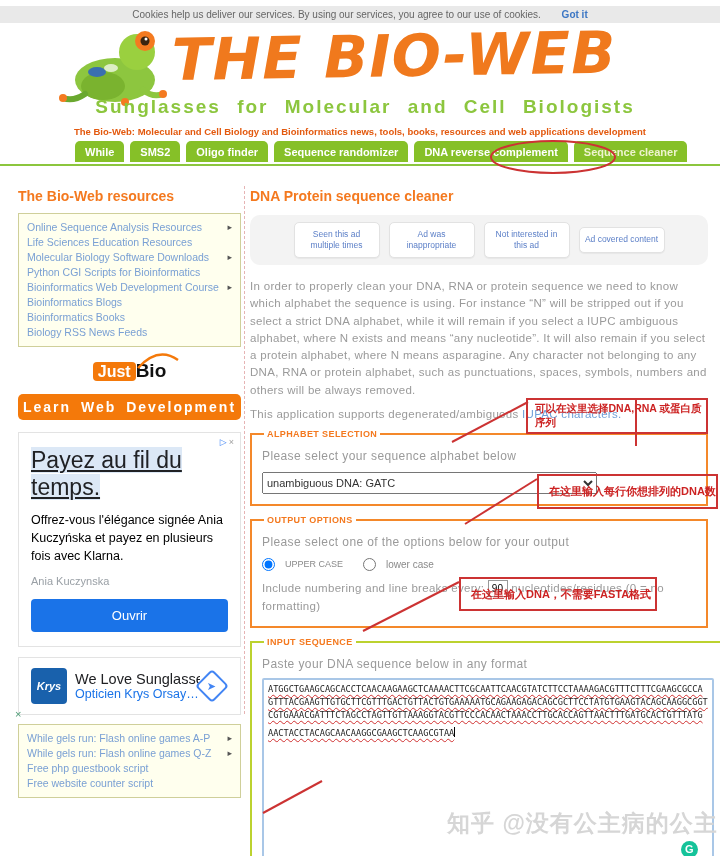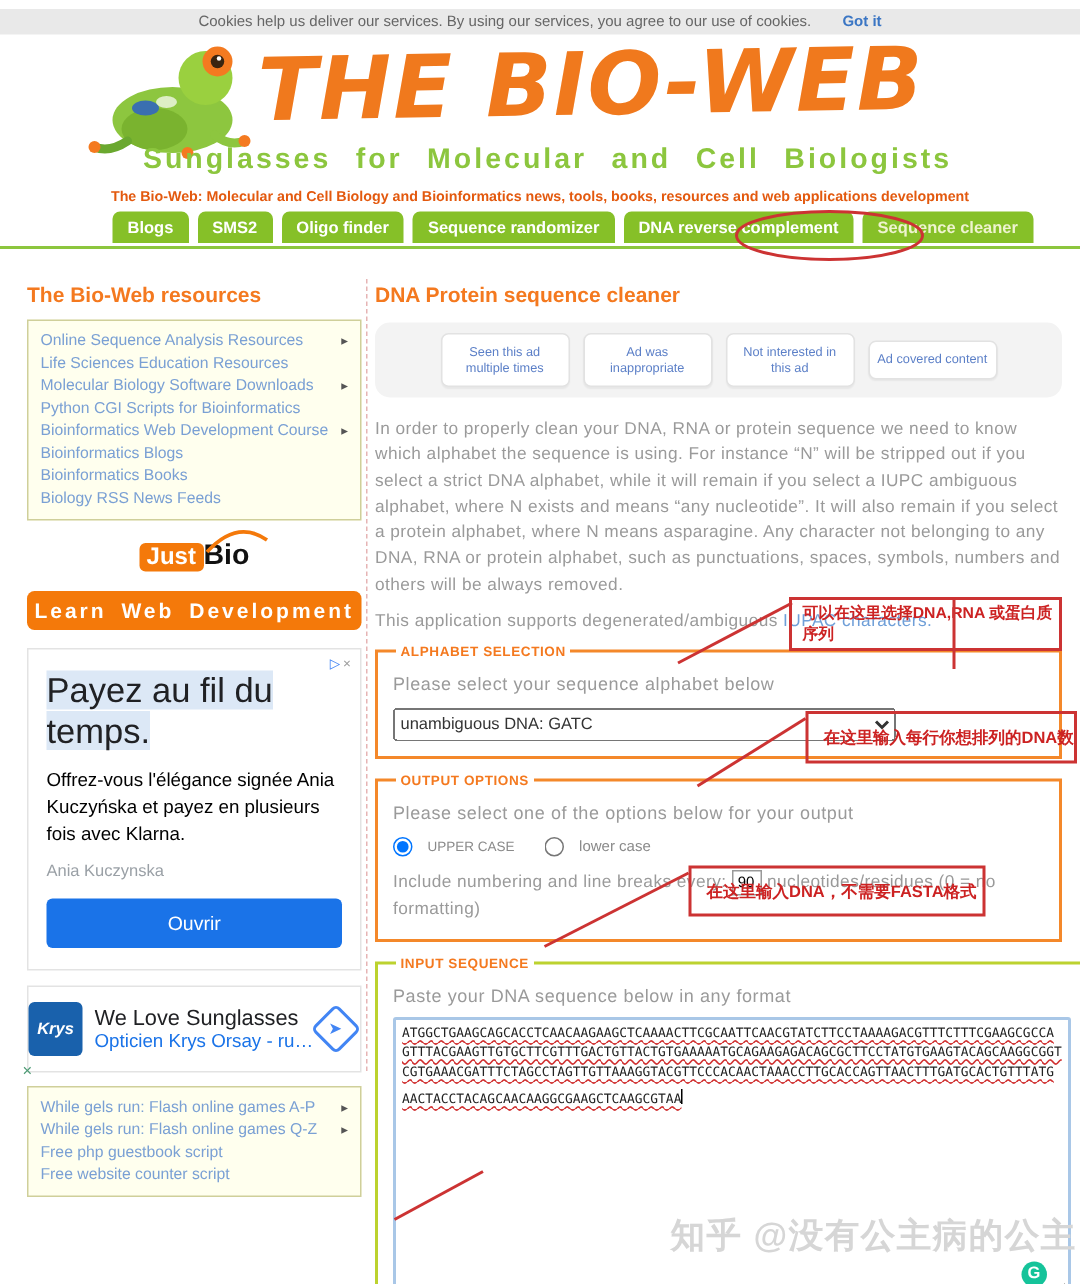--- a/index.html
+++ b/index.html
@@ -45,27 +45,27 @@
   .justbio svg { position:absolute; top:-8px; left:118px; }
 
   .learn-btn { margin-top:12px; background:#f4790a; color:#fff; font-weight:bold;
     font-size:14px; letter-spacing:2px; word-spacing:4px; text-align:center;
     border-radius:5px; padding:5px 0; cursor:pointer; }
 
   .ad1 { margin-top:12px; border:1px solid #e3e3e3; background:#fff; padding:14px 12px 14px; position:relative; }
   .adchoices { position:absolute; top:4px; right:6px; font-size:9px; color:#4285f4; cursor:pointer; }
   .adchoices .x { color:#9e9e9e; margin-left:2px; }
   .ad1-title { font-size:23px; color:#202124; font-weight:500; }
-  .ad1-title span { background:#dce8f6; }
+  .ad1-title span { background:#dce8f6;text-decoration:underline; }
   .ad1-body { margin-top:10px; font-size:12.5px; color:#000000; line-height:1.45; }
   .ad1-advertiser { margin-top:10px; font-size:11px; color:#9aa0a6; }
   .ad1-btn { margin-top:12px; background:#1a73e8; color:#fff; text-align:center;
     font-size:13px; border-radius:4px; padding:9px 0; cursor:pointer; }
 
-  .ad2 { margin-top:10px; border:1px solid #e3e3e3; background:#fff; padding:10px 0;
+  .ad2 { margin-top:10px; border:1px solid #e3e3e3; background:#fff; padding:10px 12px;
     display:flex; align-items:center; position:relative; }
   .krys { width:36px; height:36px; background:#1961ac; border-radius:4px; color:#fff;
     font-size:11px; font-style:italic; font-weight:bold; display:flex; align-items:center;
     justify-content:center; flex:0 0 36px; }
   .ad2-txt { margin-left:8px; overflow:hidden; flex:1; }
   .ad2-title { font-size:14.5px; color:#202124; white-space:nowrap; }
   .ad2-link { font-size:12.5px; color:#1a73e8; white-space:nowrap; overflow:hidden;
     text-overflow:ellipsis; cursor:pointer; }
   .share-diamond { width:24px; height:24px; border:2px solid #4285f4; transform:rotate(45deg);
     border-radius:4px; flex:0 0 24px; display:flex; align-items:center; justify-content:center;
@@ -151,21 +151,21 @@
       <circle cx="8" cy="74" r="4" fill="#f47a20"></circle>
       <circle cx="108" cy="70" r="4" fill="#f47a20"></circle>
       <circle cx="70" cy="78" r="4" fill="#f47a20"></circle>
     </svg>
   </div>
   <div class="logo-text">THE BIO-WEB</div>
   <div class="subtitle">Sunglasses for Molecular and Cell Biologists</div>
   <div class="tagline">The Bio-Web: Molecular and Cell Biology and Bioinformatics news, tools, books, resources and web applications development</div>
 
   <div class="nav">
-    <div class="tab">Blogs</div>
+    <div class="tab">While</div>
     <div class="tab">SMS2</div>
     <div class="tab">Oligo finder</div>
     <div class="tab">Sequence randomizer</div>
     <div class="tab">DNA reverse complement</div>
     <div class="tab active">Sequence cleaner</div>
   </div>
   <div class="green-line"></div>
   <div class="col-sep"></div>
 
   <div class="sidebar">

